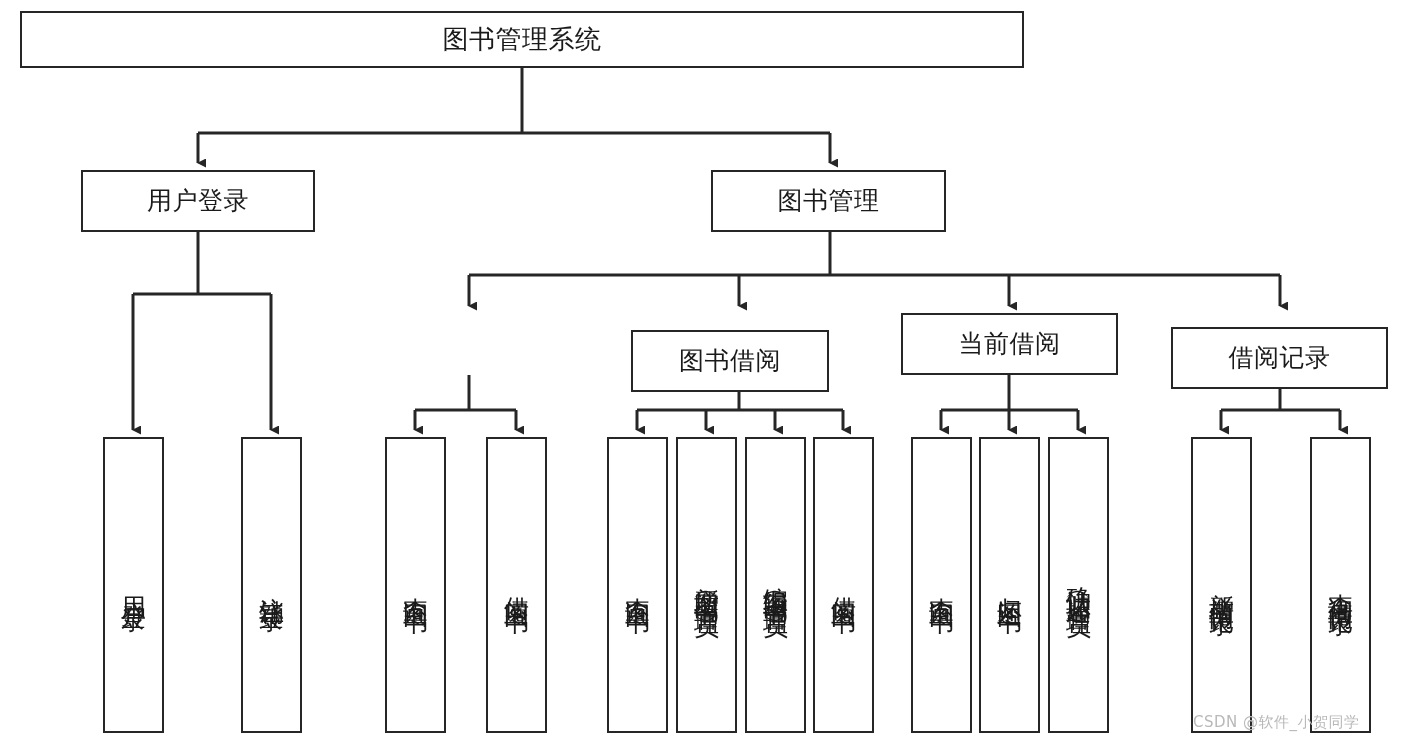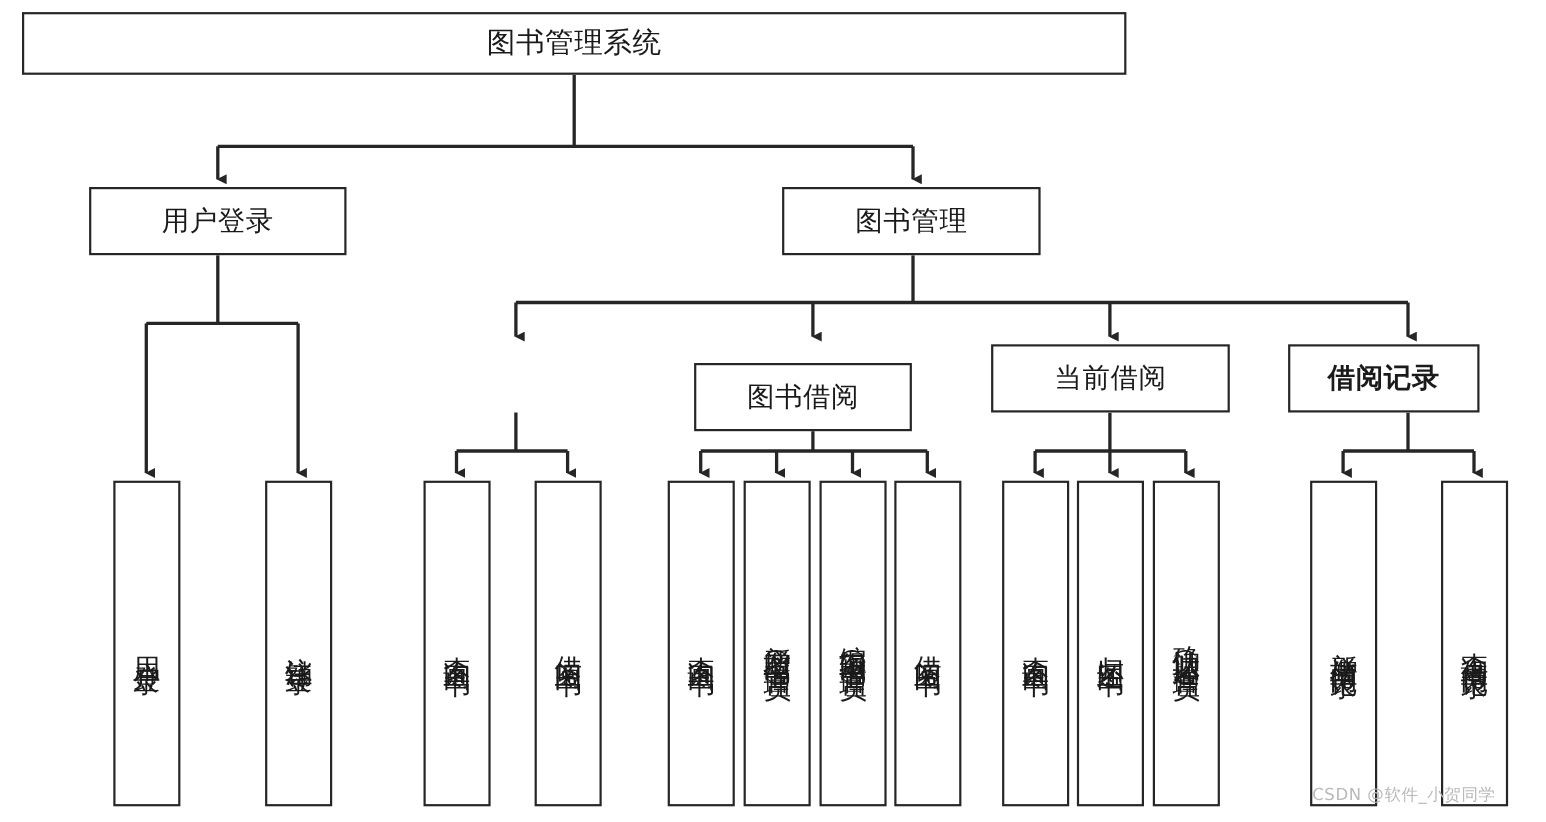--- a/index.html
+++ b/index.html
@@ -140,21 +140,21 @@
   <div class="node horiz" style="left:711px; top:170px; width:235px; height:62px;justify-content:center;">
     <span class="label">图书管理</span>
   </div>
 
   <div class="node horiz" style="left:631px; top:330px; width:198px; height:62px;">
     <span class="label">图书借阅</span>
   </div>
   <div class="node horiz" style="left:901px; top:313px; width:217px; height:62px;">
     <span class="label">当前借阅</span>
   </div>
-  <div class="node horiz" style="left:1171px; top:313px; width:174px; height:62px;font-weight:bold;">
+  <div class="node horiz" style="left:1171px; top:327px; width:217px; height:62px;">
     <span class="label">借阅记录</span>
   </div>
 
   <div class="node vert" style="left:103px; top:437px; width:61px; height:296px;">
     <span class="label">用户登录</span>
   </div>
   <div class="node vert" style="left:241px; top:437px; width:61px; height:296px;">
     <span class="label">注销登录</span>
   </div>
 

